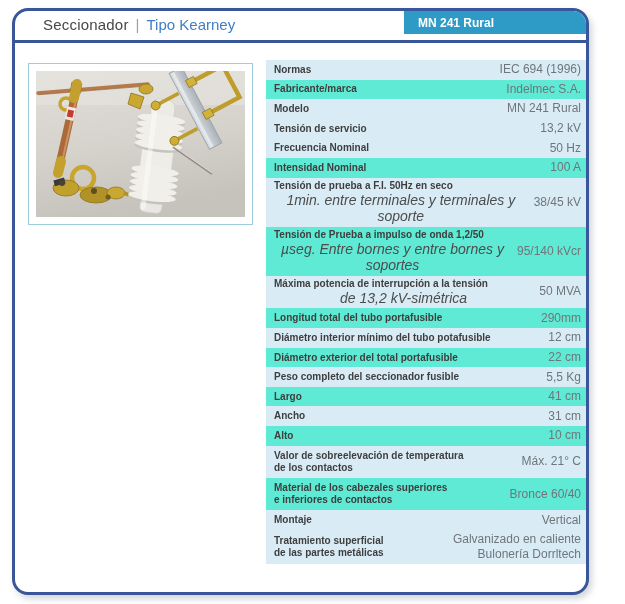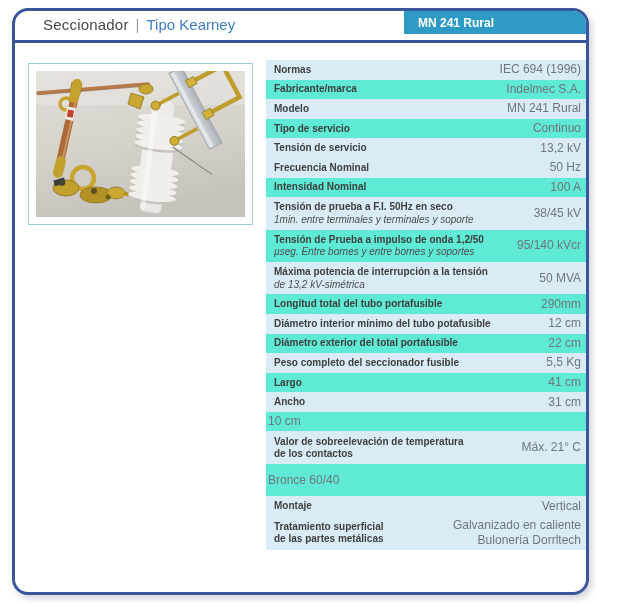--- a/index.html
+++ b/index.html
@@ -55,22 +55,22 @@
   }
   .row { display: flex; align-items: center; min-height: 19.6px; background: #5eead4; }
   .row.alt { background: var(--row-blue, #d9ecf6); }
   .row.tall { min-height: 32.4px; }
   .cell-label { flex: 1; padding: 2px 4px 2px 8px; }
   .label, .label2 {
     display: block; font-size: 10px; font-weight: bold;
     color: #3e3e3e; line-height: 1.18;
   }
   .sublabel {
-    display: block; font-size: 10px; font-style: italic;
-    color: #4c4c4c; line-height: 1.15; margin-top: 1px;
+    display: block; font-size: 14px; font-style: italic;
+    color: #4c4c4c; line-height: 1.15; margin-top: 1px; text-align: center;
   }
   .cell-value {
     flex-shrink: 0; text-align: right;
     padding: 2px 5px 2px 2px;
     font-size: 12px; color: #70757b; line-height: 1.25;
     white-space: nowrap;
   }
   .value, .value2 { display: block; }
 </style>
 </head>
@@ -206,30 +206,20 @@
         <div class="row alt">
     <div class="cell-label">
       <span class="label">Modelo</span>
 
     </div>
     <div class="cell-value">
       <span class="value">MN 241 Rural</span>
 
     </div>
   </div>
-        <div class="row">
-    <div class="cell-label">
-      <span class="label">Tipo de servicio</span>
-
-    </div>
-    <div class="cell-value">
-      <span class="value">Continuo</span>
-
-    </div>
-  </div>
         <div class="row alt">
     <div class="cell-label">
       <span class="label">Tensión de servicio</span>
 
     </div>
     <div class="cell-value">
       <span class="value">13,2 kV</span>
 
     </div>
   </div>
@@ -340,37 +330,46 @@
     <div class="cell-label">
       <span class="label">Ancho</span>
 
     </div>
     <div class="cell-value">
       <span class="value">31 cm</span>
 
     </div>
   </div>
         <div class="row">
+    <div class="cell-label">
+      <span class="label">Alto</span>
+
+    </div>
     <div class="cell-value">
       <span class="value">10 cm</span>
 
     </div>
   </div>
         <div class="row alt tall">
     <div class="cell-label">
       <span class="label">Valor de sobreelevación de temperatura</span>
       <span class="label2">de los contactos</span>
 
     </div>
     <div class="cell-value">
       <span class="value">Máx. 21° C</span>
 
     </div>
   </div>
         <div class="row tall">
+    <div class="cell-label">
+      <span class="label">Material de los cabezales superiores</span>
+      <span class="label2">e inferiores de contactos</span>
+
+    </div>
     <div class="cell-value">
       <span class="value">Bronce 60/40</span>
 
     </div>
   </div>
         <div class="row alt">
     <div class="cell-label">
       <span class="label">Montaje</span>
 
     </div>

